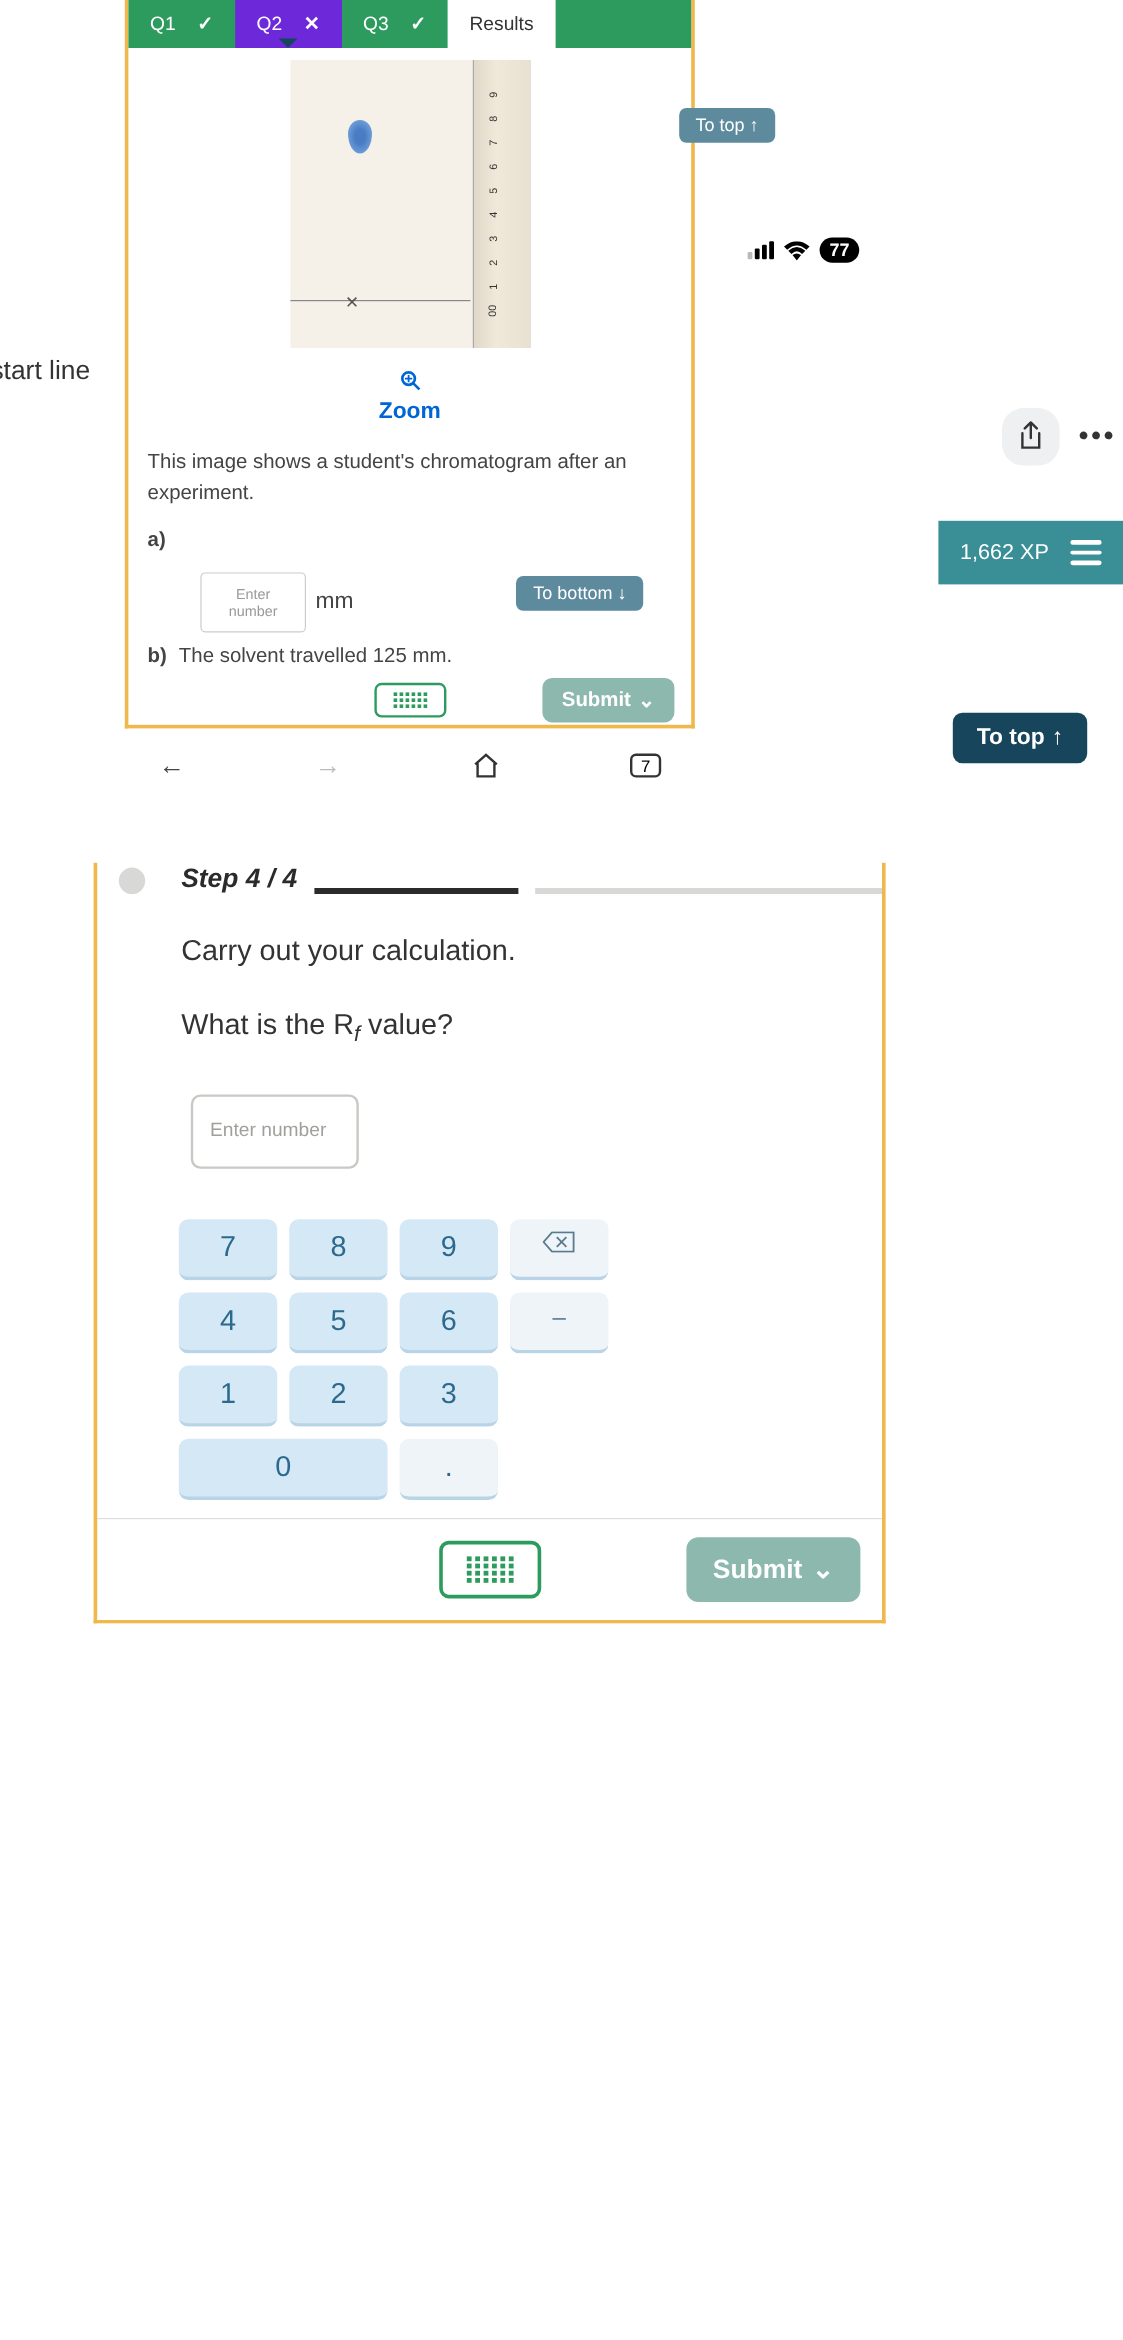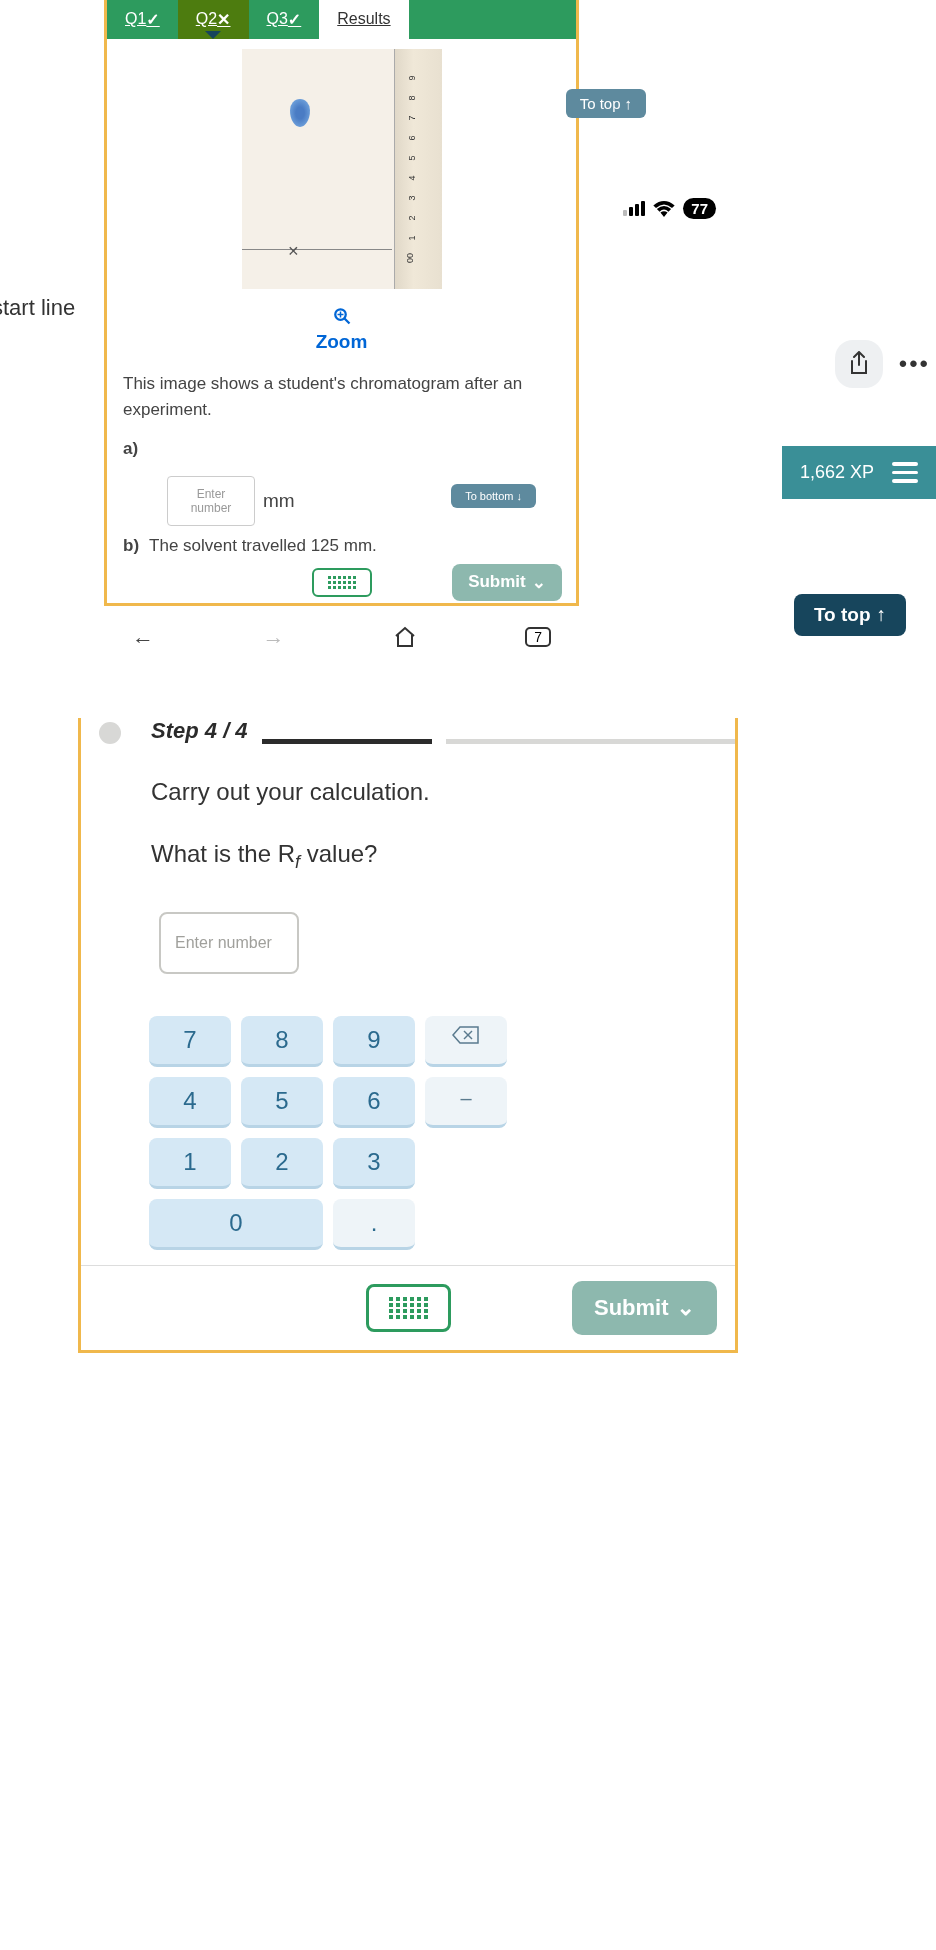--- a/index.html
+++ b/index.html
@@ -17,25 +17,24 @@
   .tabs {
     display: flex;
     background: #2d9b5e;
   }
   .tab {
     padding: 10px 18px;
     color: #fff;
     font-size: 16px;
     font-weight: 500;
     display: flex;
-    align-items: flex-start;
-    gap: 0;
-    text-decoration: underline;
-  }
-  .tab.active { background: #4d7c0f; position: relative; }
+    align-items: flex-end;
+    gap: 18px;
+  }
+  .tab.active { background: #6d28d9; position: relative; }
   .tab.active::after {
     content: '';
     position: absolute;
     bottom: -8px; left: 50%;
     transform: translateX(-50%);
     border: 8px solid transparent;
     border-top-color: #17455c;
   }
   .tab.results { background: #fff; color: #333; }
   .check { color: #fff; font-weight: bold; }
@@ -138,21 +137,21 @@
   }
   .unit { font-size: 19px; color: #444; }
   
   .to-bottom-btn {
     position: absolute;
     right: 40px; bottom: 95px;
     background: #5e8a9e;
     color: #fff;
     padding: 6px 14px;
     border-radius: 6px;
-    font-size: 11px;
+    font-size: 15px;
   }
   
   .part-b { padding: 0 16px 6px 16px; font-size: 17px; color: #444; display: flex; gap: 10px; }
   .part-b .label { font-weight: 600; }
   
   .footer-row {
     display: flex; justify-content: center; align-items: center;
     gap: 80px; padding: 6px 0;
     position: relative;
   }
@@ -187,21 +186,21 @@
   }
   .share-box {
     background: #eef0f2; border-radius: 18px;
     width: 48px; height: 48px;
     display: flex; align-items: center; justify-content: center;
   }
   .dots { font-size: 24px; color: #333; letter-spacing: 2px; }
   
   .xp-bar {
     position: absolute;
-    right: 0; top: 446px;
+    right: 0; top: 434px;
     background: #3a8f97; color: #fff;
     padding: 16px 18px;
     font-size: 18px; font-weight: 500;
     display: flex; align-items: center; gap: 18px;
   }
   .hamburger { display: flex; flex-direction: column; gap: 5px; }
   .hamburger span { width: 26px; height: 3.5px; background: #fff; border-radius: 2px; }
   
   .to-top-btn2 {
     position: absolute;

